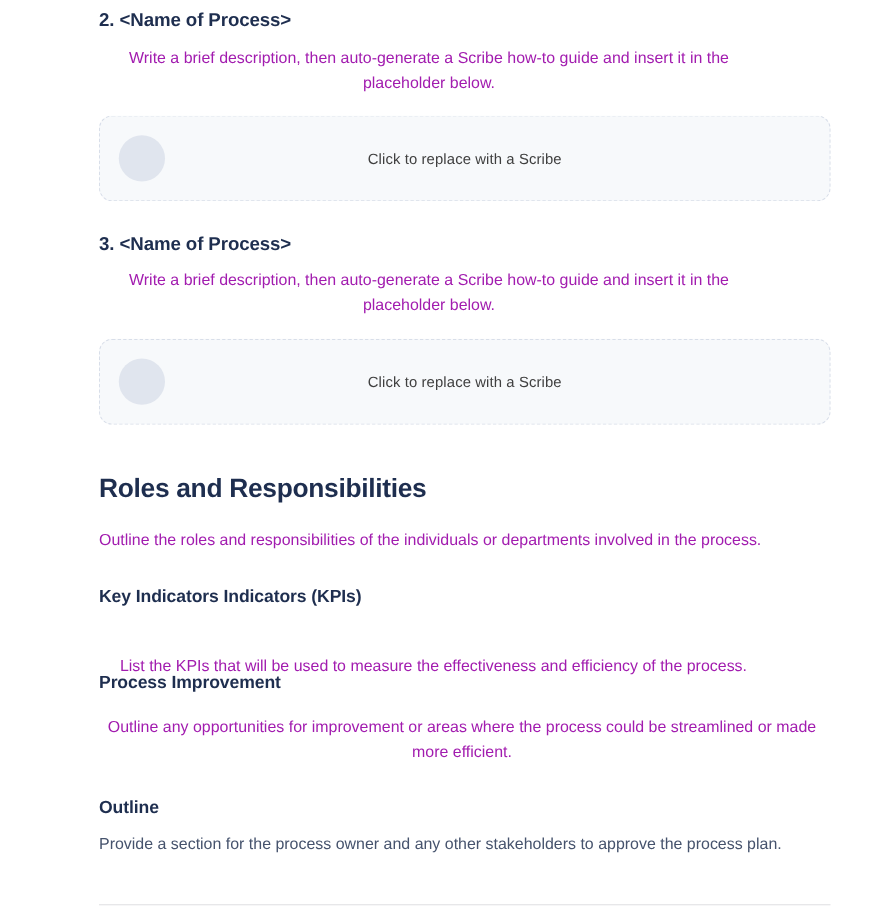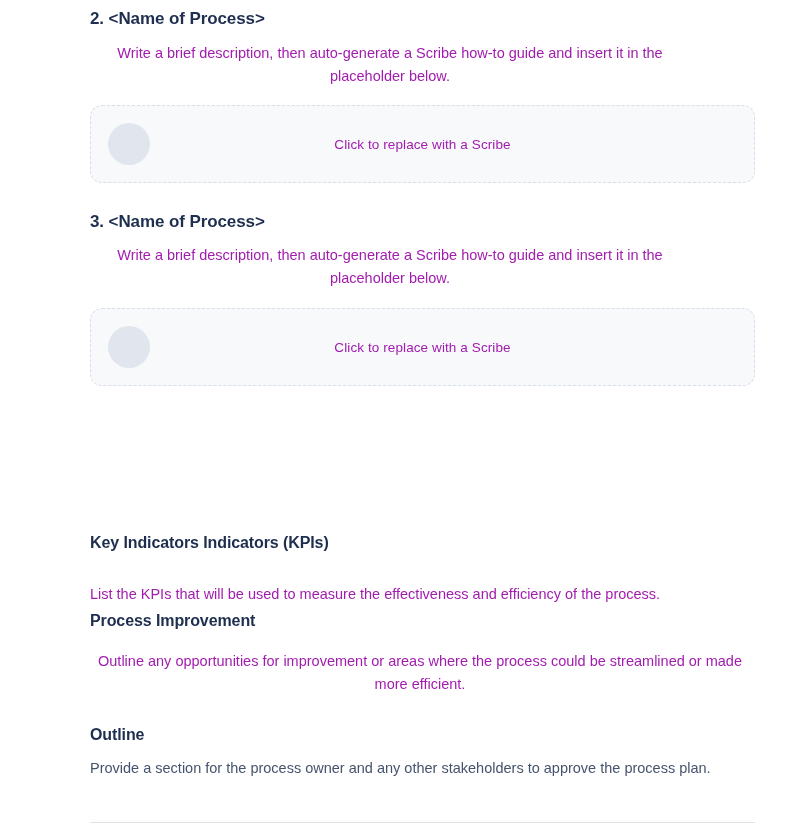--- a/index.html
+++ b/index.html
@@ -98,21 +98,21 @@
     width: 42px;
     height: 42px;
     border-radius: 50%;
     background: #e0e5ee;
   }
 
   .scribe-label {
     width: 100%;
     text-align: center;
     font-size: 13.5px;
-    color: #a21caf;
+    color: #404040;
     letter-spacing: 0.1px;
     user-select: none;
   }
 
   
   .divider {
     width: 665px;
     height: 1px;
     background: #e2e2e4;
     border: 0;
@@ -138,25 +138,27 @@
 
   <h3 class="h-process blk" style="top:211px;">3. &lt;Name of Process&gt;</h3>
 
   <p class="p-italic blk" style="top:244px;">Write a brief description, then auto-generate a Scribe how-to guide and insert it in the placeholder below.</p>
 
   <div class="scribe-placeholder blk" style="top:308px;">
     <span class="scribe-avatar"></span>
     <span class="scribe-label">Click to replace with a Scribe</span>
   </div>
 
+  <h2 class="h-section blk" style="top:430px;">Roles and Responsibilities</h2>
 
+  <p class="p-italic blk" style="top:480px; max-width:680px;">Outline the roles and responsibilities of the individuals or departments involved in the process.</p>
 
   <h3 class="h-sub blk" style="top:532px;">Key Indicators Indicators (KPIs)</h3>
 
-  <p class="p-italic blk" style="top:583px; max-width:680px;">List the KPIs that will be used to measure the effectiveness and efficiency of the process.</p>
+  <p class="p-italic blk" style="top:595px; max-width:680px;margin-left:19px;">List the KPIs that will be used to measure the effectiveness and efficiency of the process.</p>
 
   <h3 class="h-sub blk" style="top:610px;">Process Improvement</h3>
 
   <p class="p-italic blk" style="top:650px; max-width:660px;">Outline any opportunities for improvement or areas where the process could be streamlined or made more efficient.</p>
 
   <h3 class="h-sub blk" style="top:724px;">Outline</h3>
 
   <p class="p-plain blk" style="top:757px;">Provide a section for the process owner and any other stakeholders to approve the process plan.</p>
 
   <hr class="divider blk" style="top:822px;">

